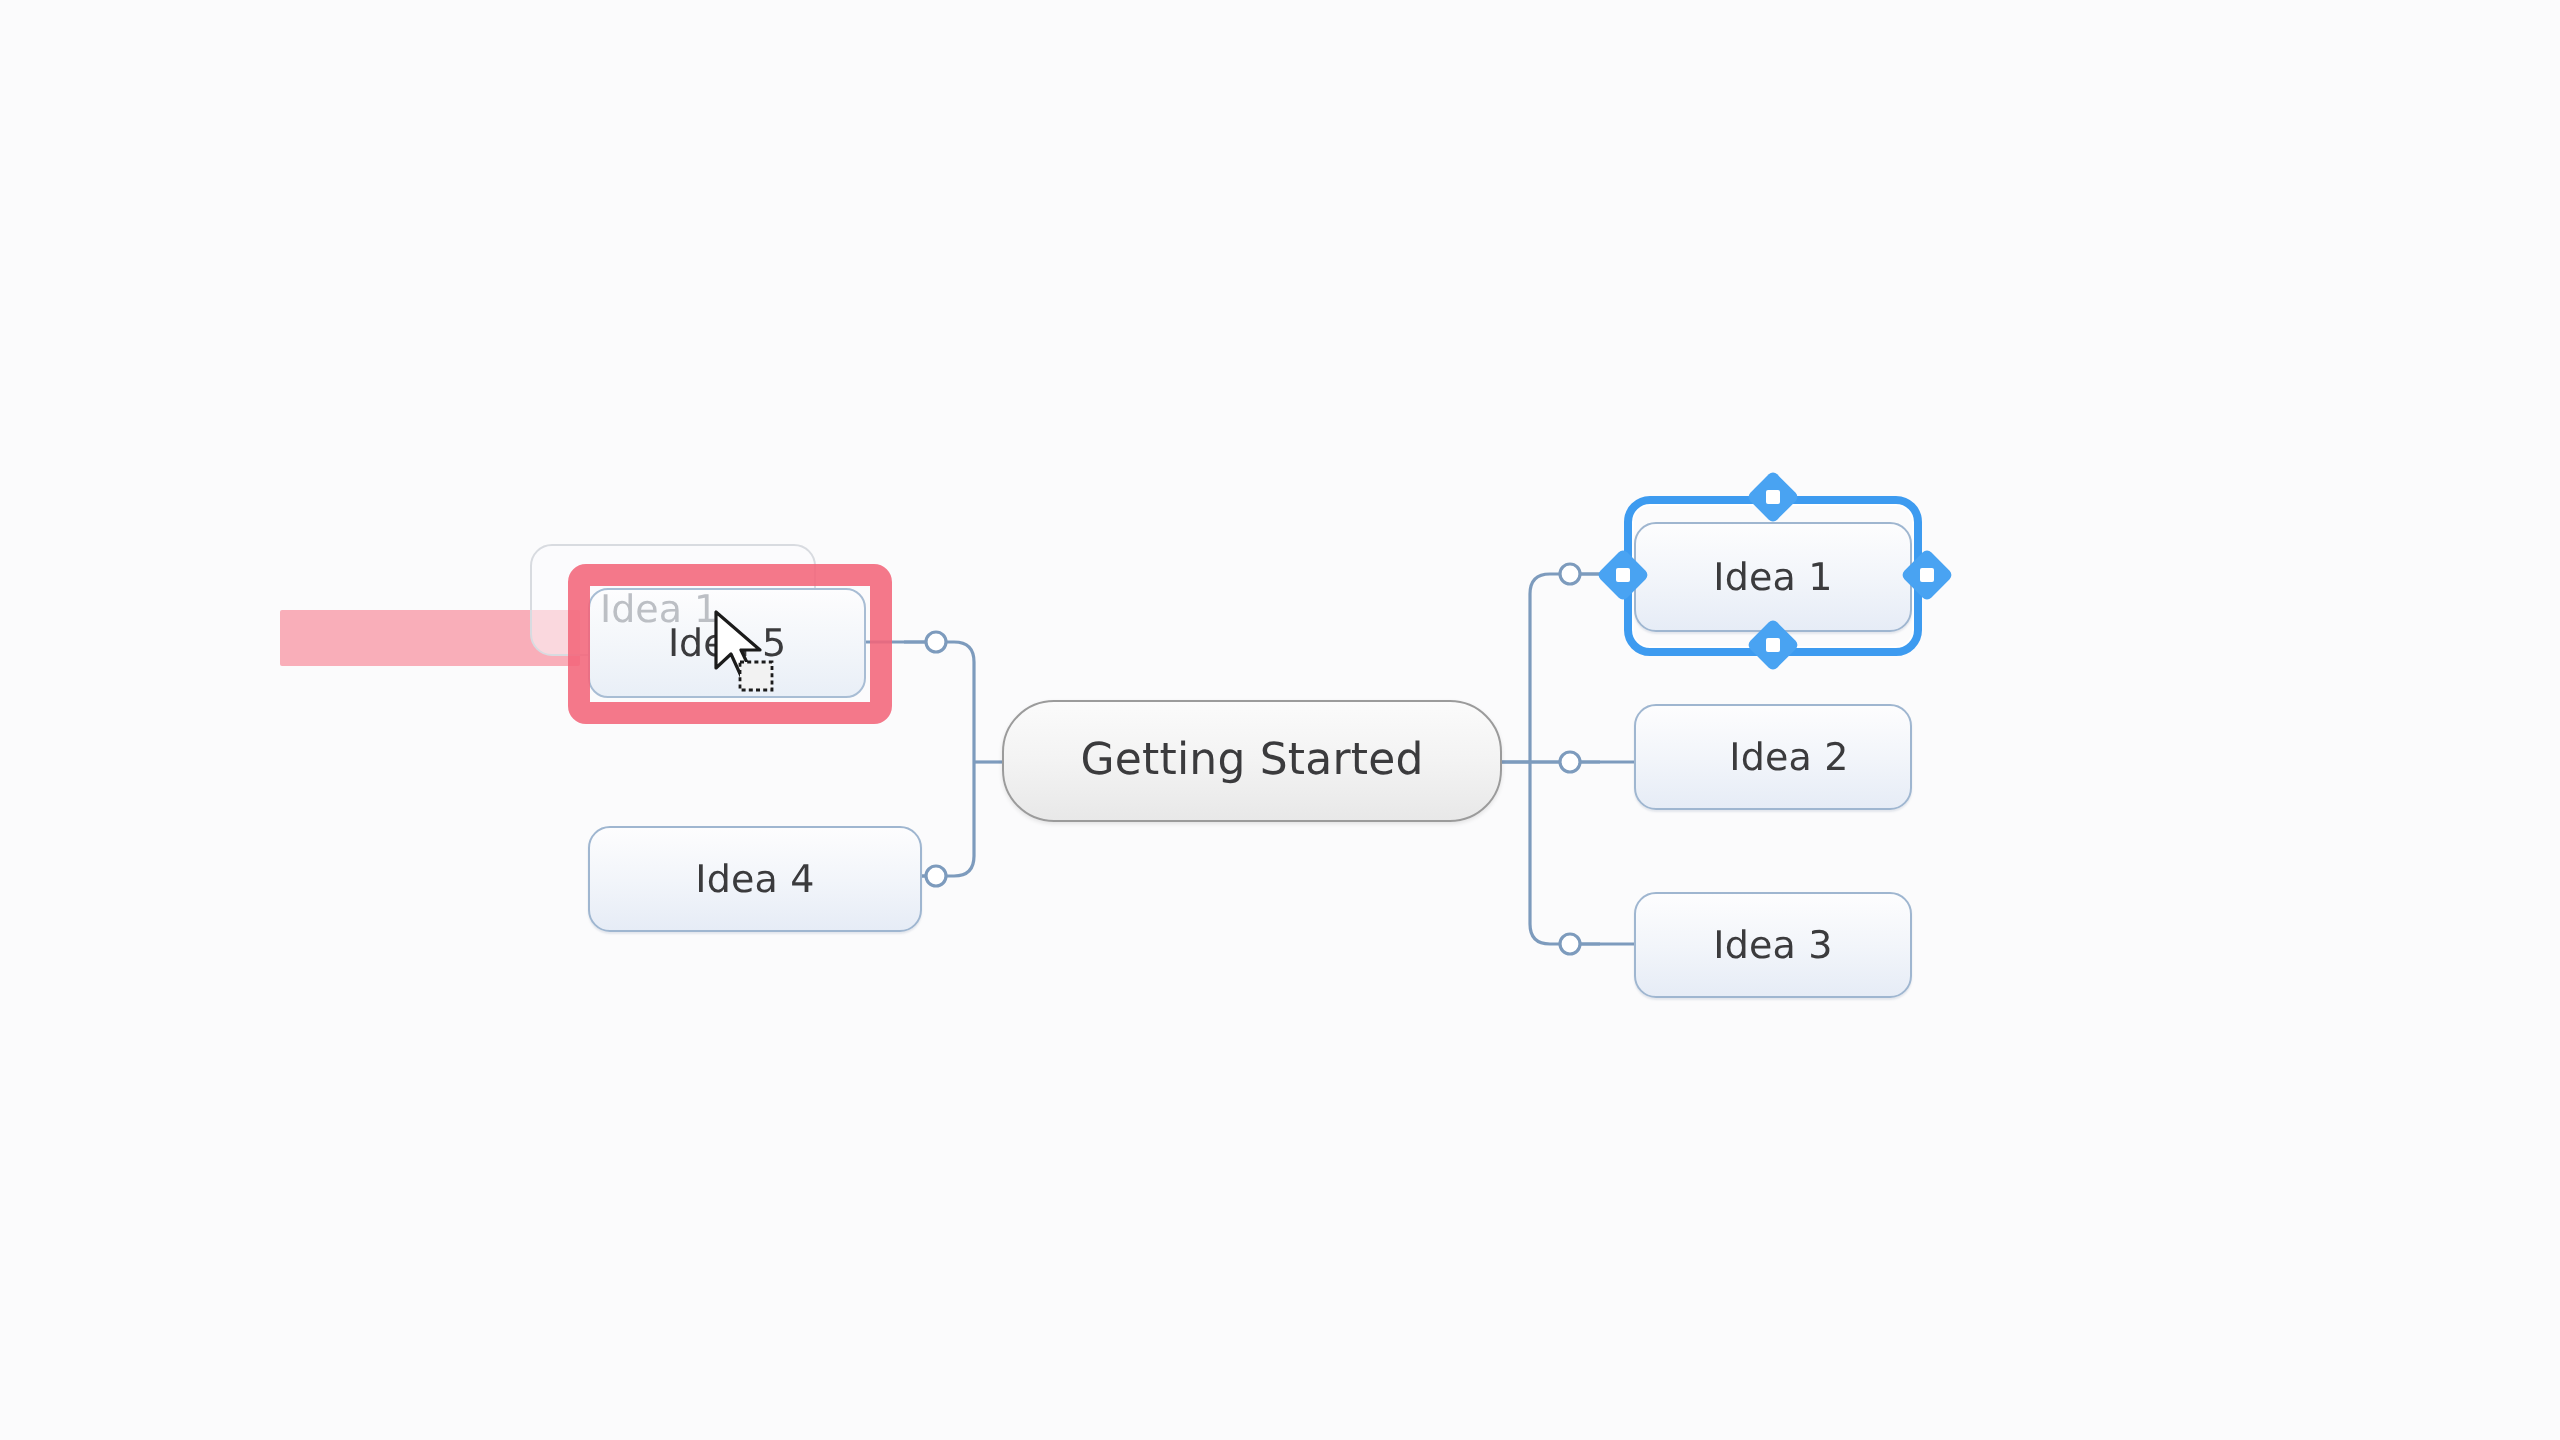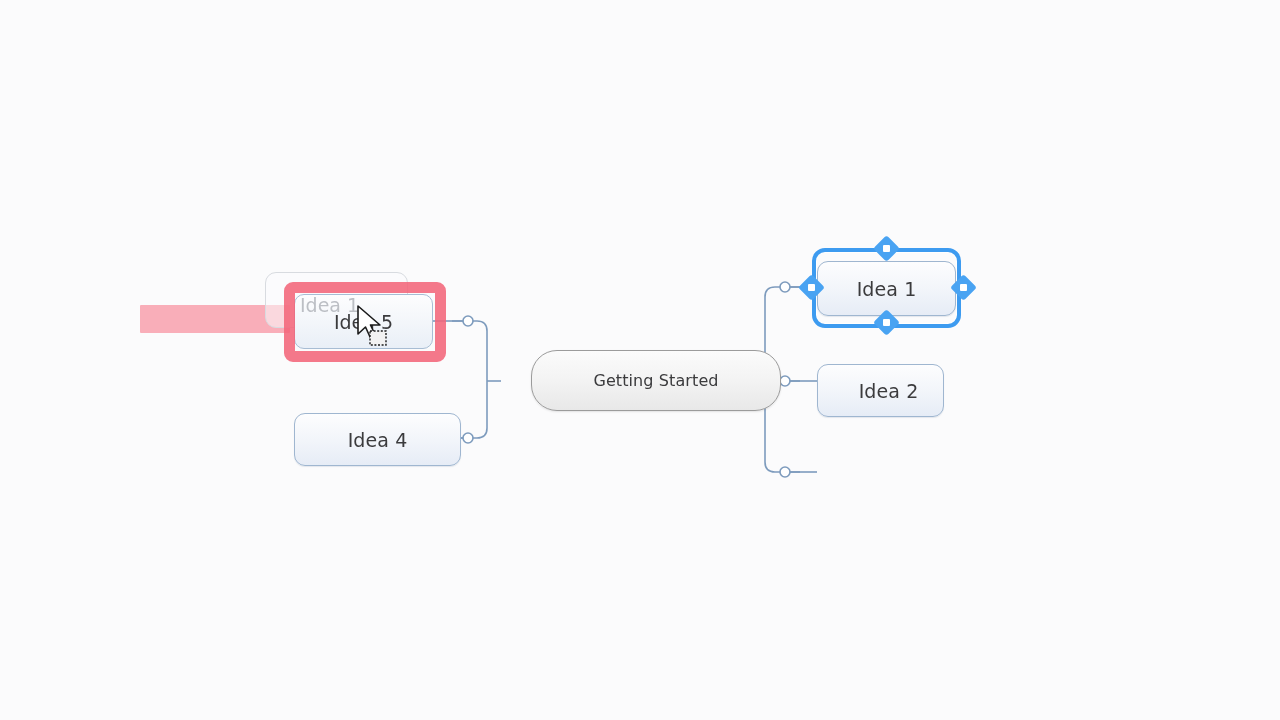--- a/index.html
+++ b/index.html
@@ -50,23 +50,22 @@
     background: linear-gradient(to bottom, #fdfdfe 0%, #f2f5fa 52%, #e6ecf6 100%);
     border: 1px solid #9fb6d0;
     box-shadow: 0 1px 1px rgba(120,140,165,0.18);
   }
 
   
   .node.root {
     background: linear-gradient(to bottom, #fbfbfb 0%, #f3f3f3 50%, #e8e8e8 100%);
     border: 1px solid #9b9b9b;
     border-radius: 26px;
-    font-size: 16px;
+    font-size: 22px;
     box-shadow: 0 1px 2px rgba(0,0,0,0.10);
-    margin-left: 30px;
   }
 
   
   .sel-frame {
     position: absolute;
     box-sizing: border-box;
     border: 4px solid #3d9bf0;
     border-radius: 13px;
     background: transparent;
     box-shadow: inset 0 0 0 1px rgba(255,255,255,0.85);
@@ -194,24 +193,27 @@
   <div class="node idea" style="left:817px; top:261px; width:139px; height:55px;">
     <span>Idea 1</span>
   </div>
 
   <div class="sel-frame" style="left:812px; top:248px; width:149px; height:80px;"></div>
   <div class="handle" style="left:877px; top:239px;"></div>
   <div class="handle" style="left:877px; top:313px;"></div>
   <div class="handle" style="left:802px; top:278px;"></div>
   <div class="handle" style="left:954px; top:278px;"></div>
 
-  <div class="node idea" style="left:817px; top:364px; width:127px; height:53px;padding-left:16px;">
+  <div class="node idea" style="left:817px; top:352px; width:139px; height:53px;padding-left:16px;">
     <span>Idea 2</span>
   </div>
 
+  <div class="node idea" style="left:817px; top:446px; width:139px; height:53px;">
+    <span>Idea 3</span>
+  </div>
 
   <div class="node idea" style="left:294px; top:413px; width:167px; height:53px;">
     <span>Idea 4</span>
   </div>
 
   <div class="drop-bar" style="left:140px; top:305px; width:150px; height:28px;"></div>
 
   <div class="ghost-outline" style="left:265px; top:272px; width:143px; height:56px;"></div>
 
   <div class="drag-node" style="left:294px; top:294px; width:139px; height:55px;">

